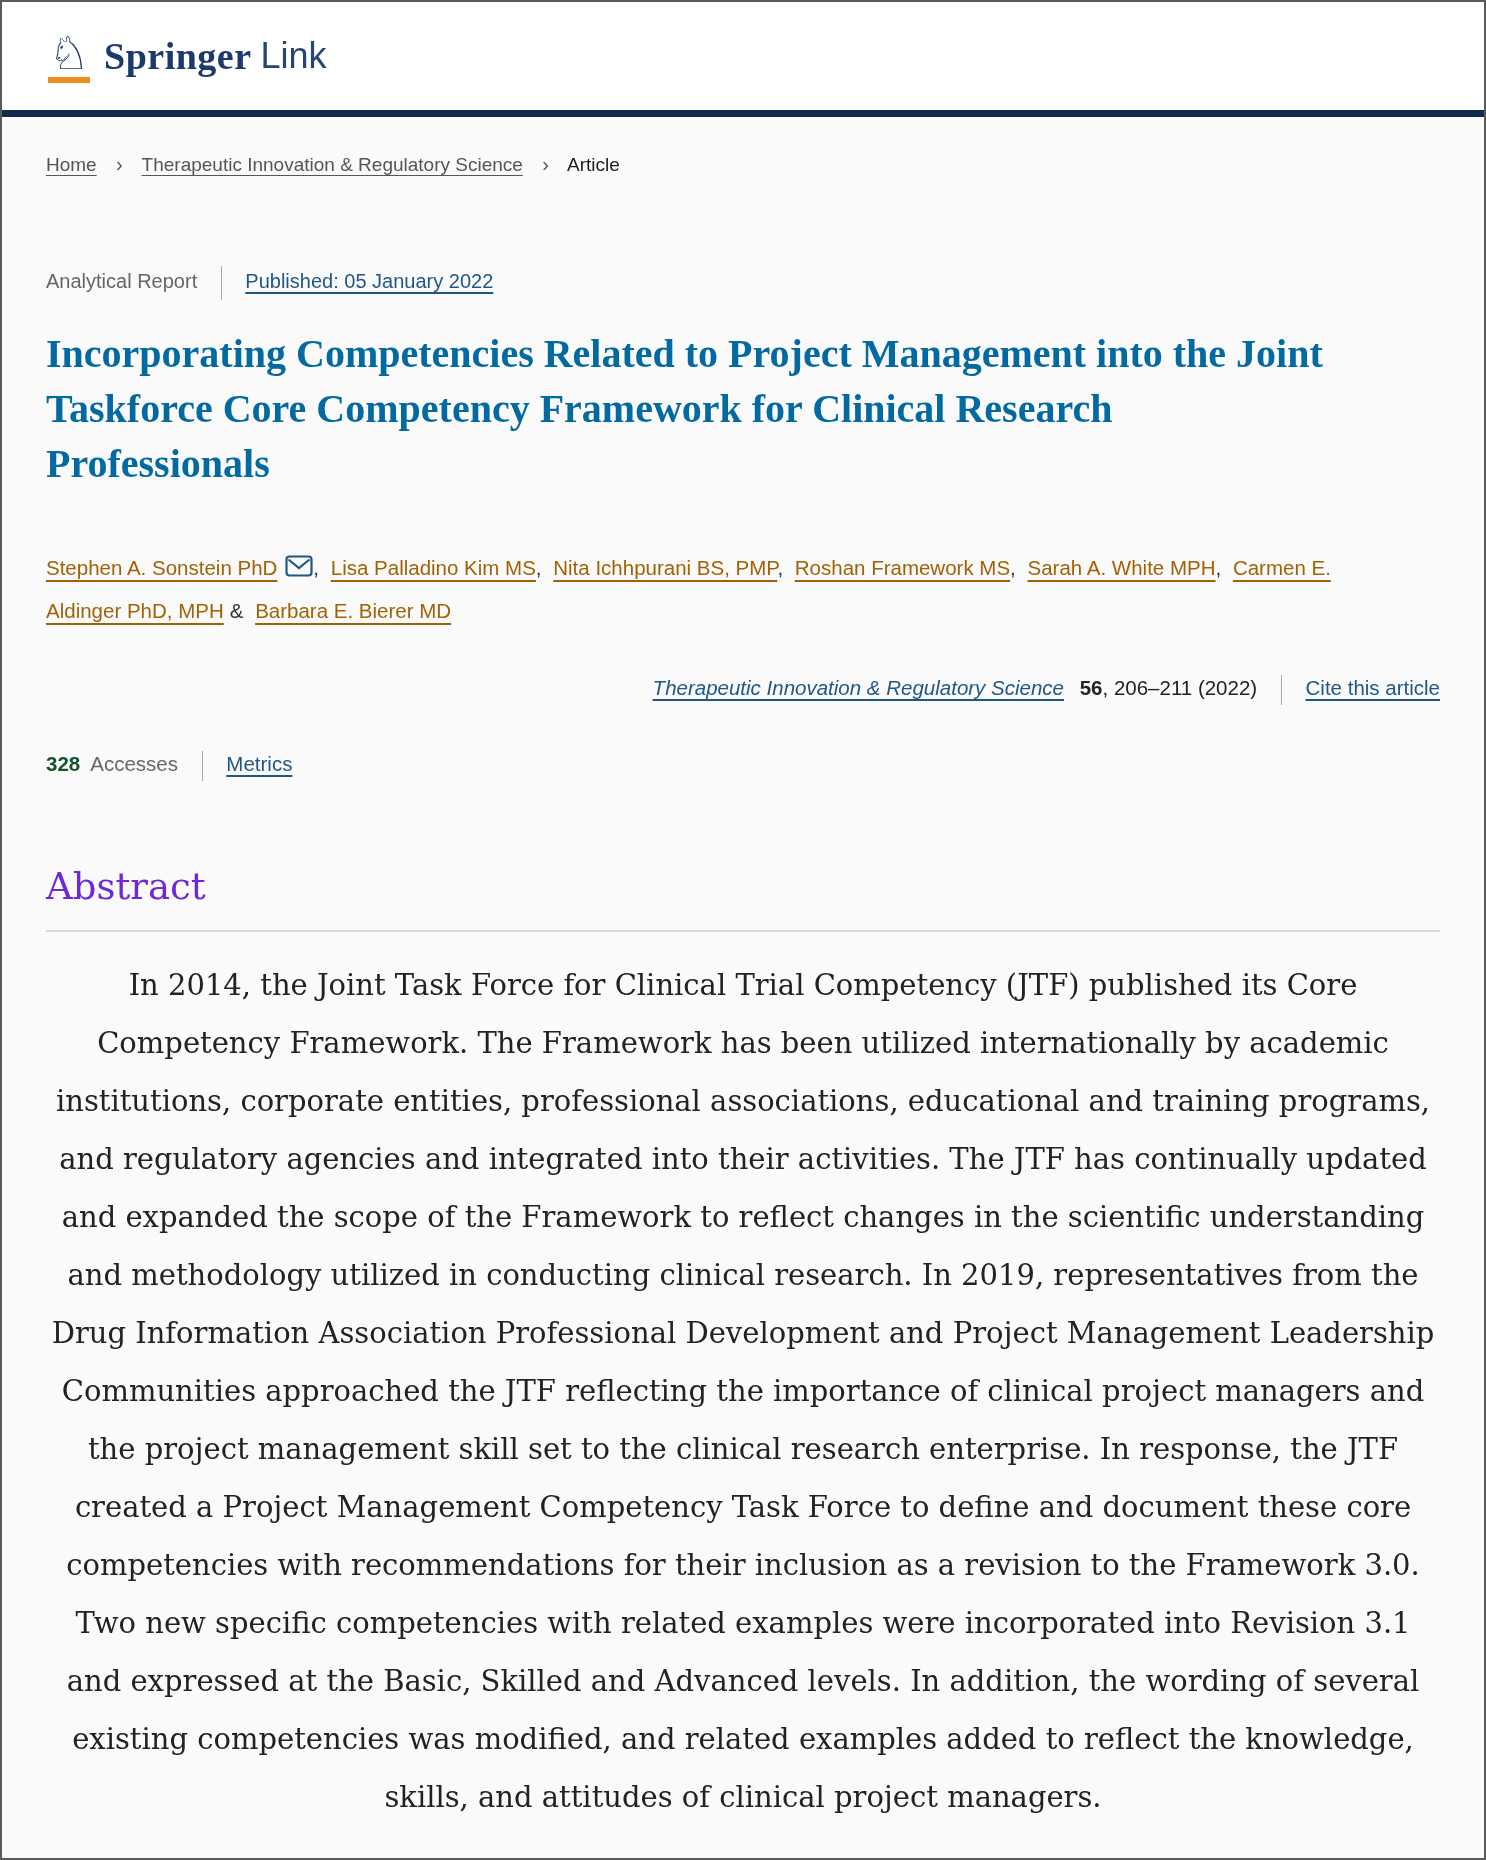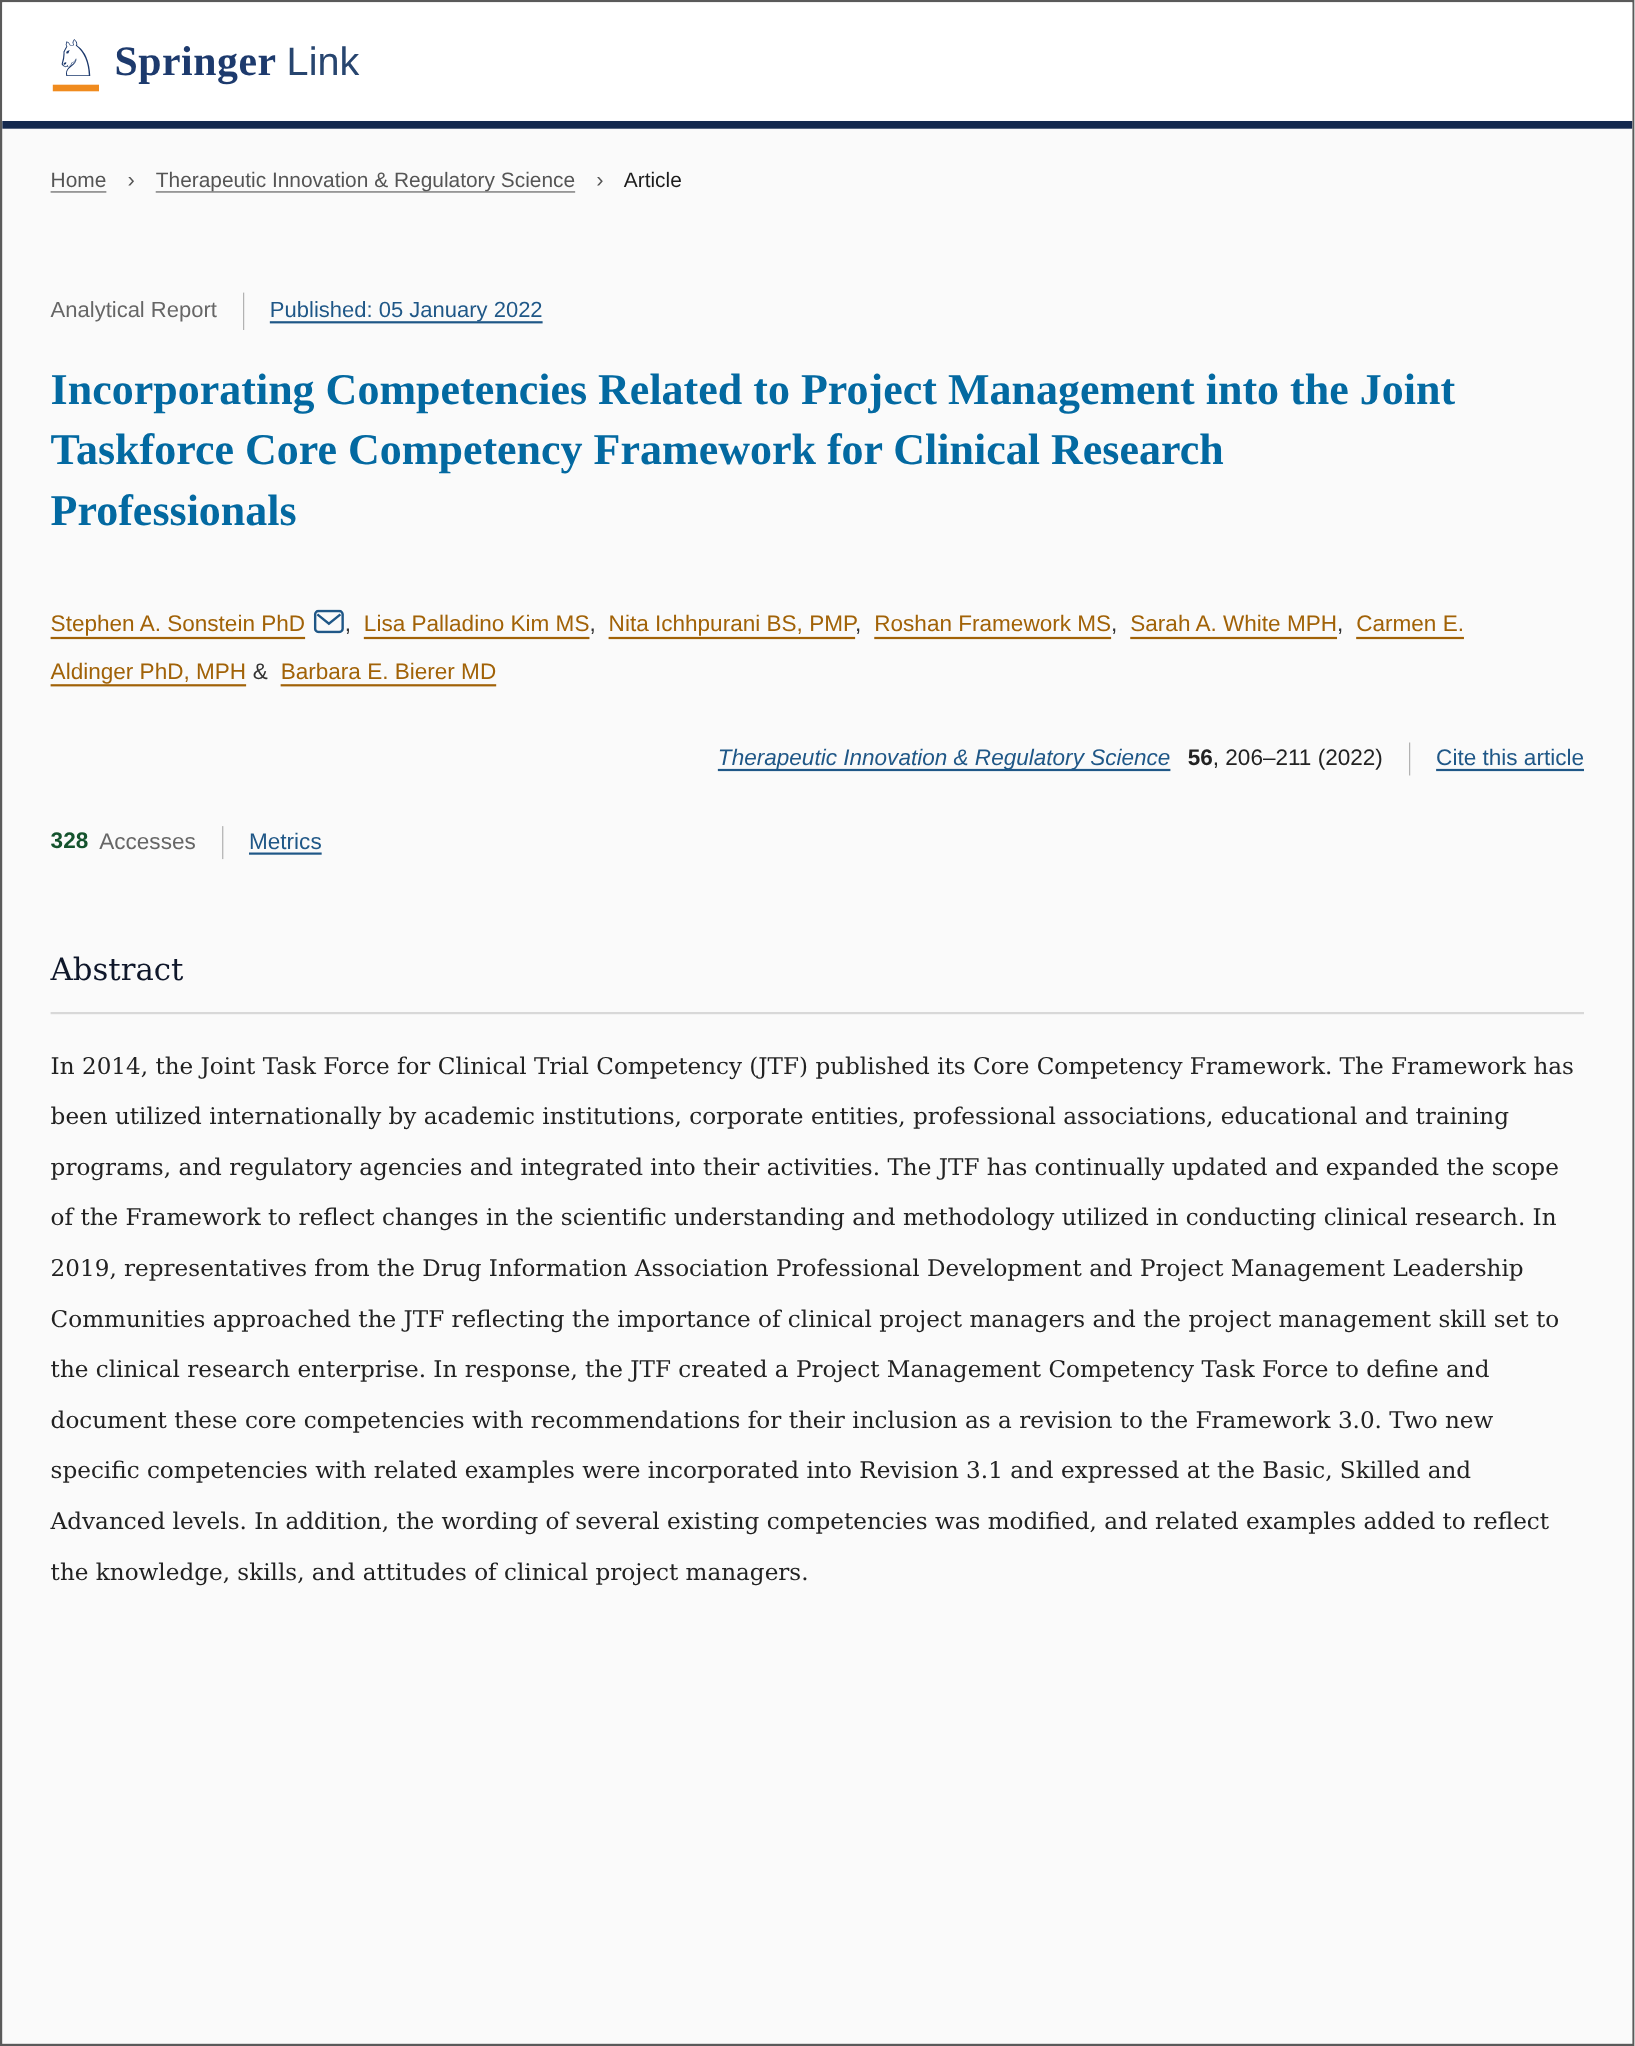--- a/index.html
+++ b/index.html
@@ -151,37 +151,38 @@
   a.metrics-link {
     color: #1f5787;
     text-decoration: underline;
     text-underline-offset: 4px;
     cursor: pointer;
   }
 
   .abstract-section { margin-top: 84px; }
   h2.abstract-heading {
     font-family: "DejaVu Serif", serif;
-    font-size: 28px;
+    font-size: 37px;
     font-weight: 400;
-    color: #0f172a;
+    color: #6d28d9;
     margin: 0;
   }
   .abstract-divider {
     border: none;
     border-top: 2px solid #d8d8d8;
     margin: 22px 0 0 0;
   }
   .abstract-text {
     font-family: "DejaVu Serif", serif;
-    font-size: 21px;
-    line-height: 46px;
+    font-size: 29px;
+    line-height: 58px;
     color: #222;
     margin: 24px 0 0 0;
     max-width: 1398px;
+    text-align: center;
   }
 </style>
 </head>
 <body>
 
 <div class="page">
 
   <header class="site-header">
     <a class="logo">
       <span class="logo-mark">

